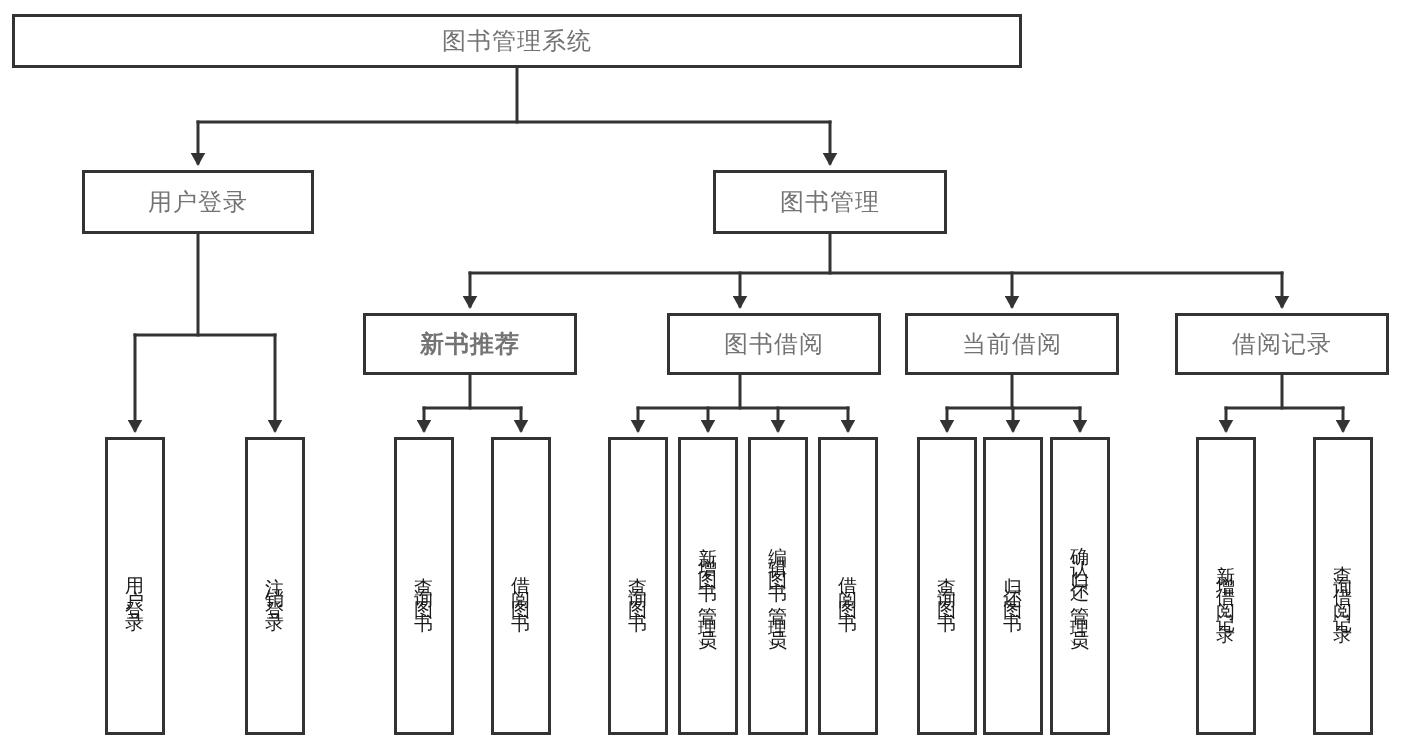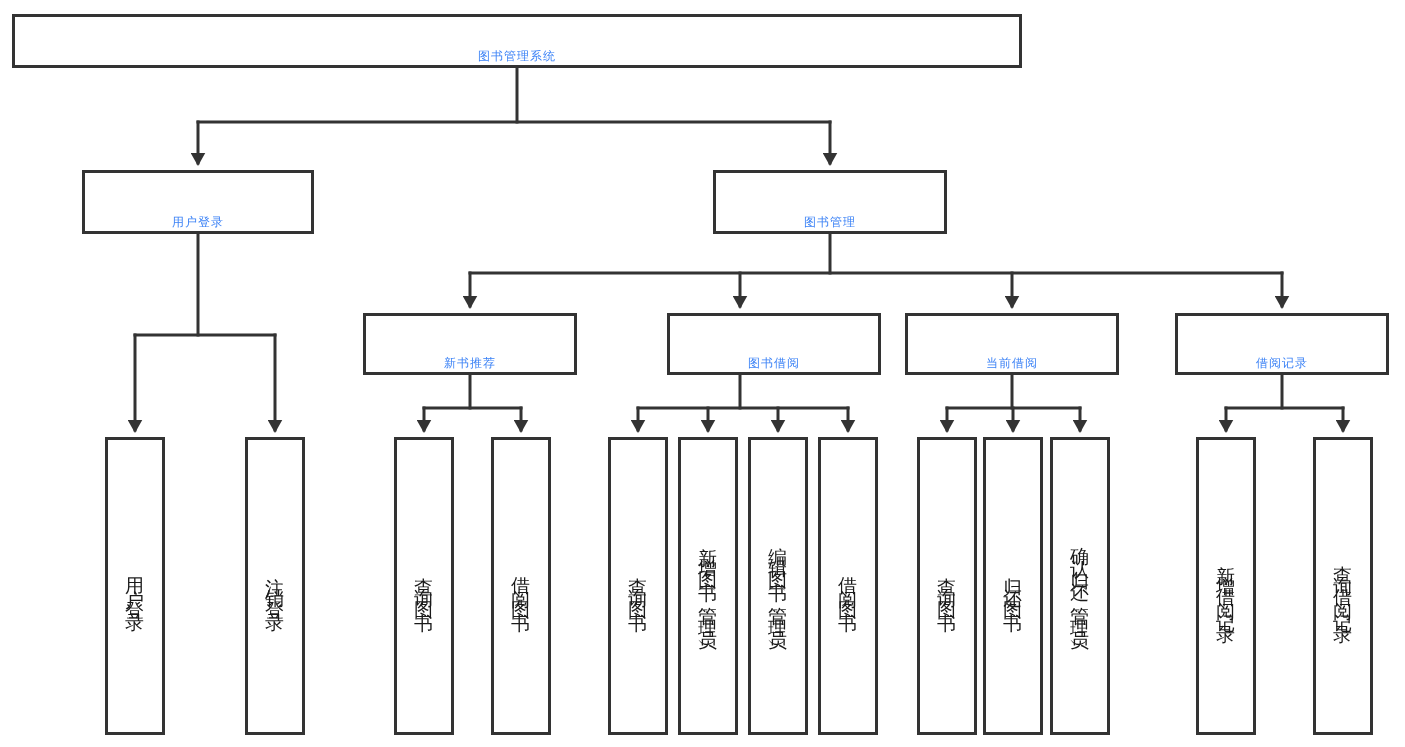--- a/index.html
+++ b/index.html
@@ -2,22 +2,22 @@
 <html><head>
 <meta charset="utf-8">
 <style>
   html,body{margin:0;padding:0;background:#ffffff;}
   body{font-family:"Liberation Sans", sans-serif;}
   .stage{position:relative;width:1405px;height:747px;background:#ffffff;overflow:hidden;}
   .lines{position:absolute;left:0;top:0;width:1405px;height:747px;}
   .node{
     position:absolute;box-sizing:border-box;
     border:3px solid #333333;background:#ffffff;
-    display:flex;align-items:flex-end;justify-content:center;
-    font-size:12px;color:#3b82f6;letter-spacing:1px;
+    display:flex;align-items:center;justify-content:center;
+    font-size:24px;color:#737373;letter-spacing:1px;
   }
   .leaf{
     position:absolute;box-sizing:border-box;
     border:3px solid #333333;background:#ffffff;
     display:flex;align-items:center;justify-content:center;
   }
   .leaf .vtext{
     writing-mode:vertical-rl;text-orientation:mixed;
     font-size:19px;color:#1a1a1a;letter-spacing:12px;
     line-height:1;white-space:nowrap;
@@ -87,21 +87,21 @@
     <span>图书管理系统</span>
   </div>
 
   <div class="node" style="left:82px;top:170px;width:232px;height:64px;">
     <span>用户登录</span>
   </div>
   <div class="node" style="left:713px;top:170px;width:234px;height:64px;">
     <span>图书管理</span>
   </div>
 
-  <div class="node" style="left:363px;top:313px;width:214px;height:62px;">
+  <div class="node" style="left:363px;top:313px;width:214px;height:62px;font-weight:bold;">
     <span>新书推荐</span>
   </div>
   <div class="node" style="left:667px;top:313px;width:214px;height:62px;">
     <span>图书借阅</span>
   </div>
   <div class="node" style="left:905px;top:313px;width:214px;height:62px;">
     <span>当前借阅</span>
   </div>
   <div class="node" style="left:1175px;top:313px;width:214px;height:62px;">
     <span>借阅记录</span>

